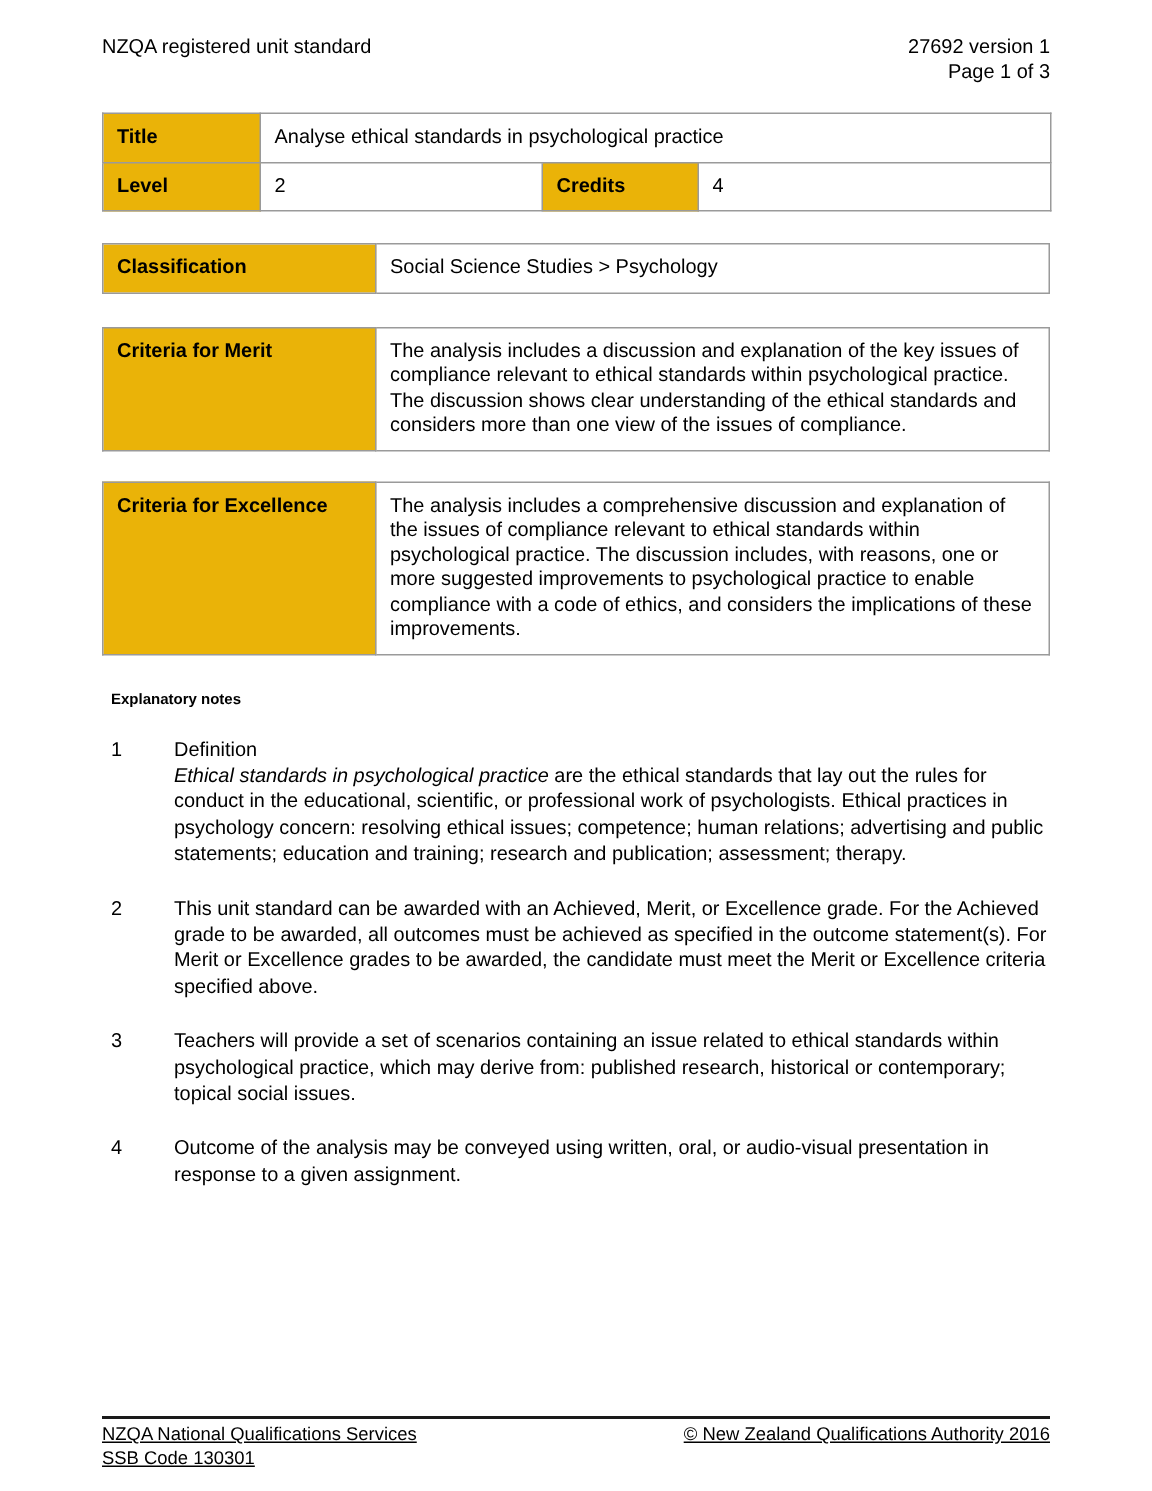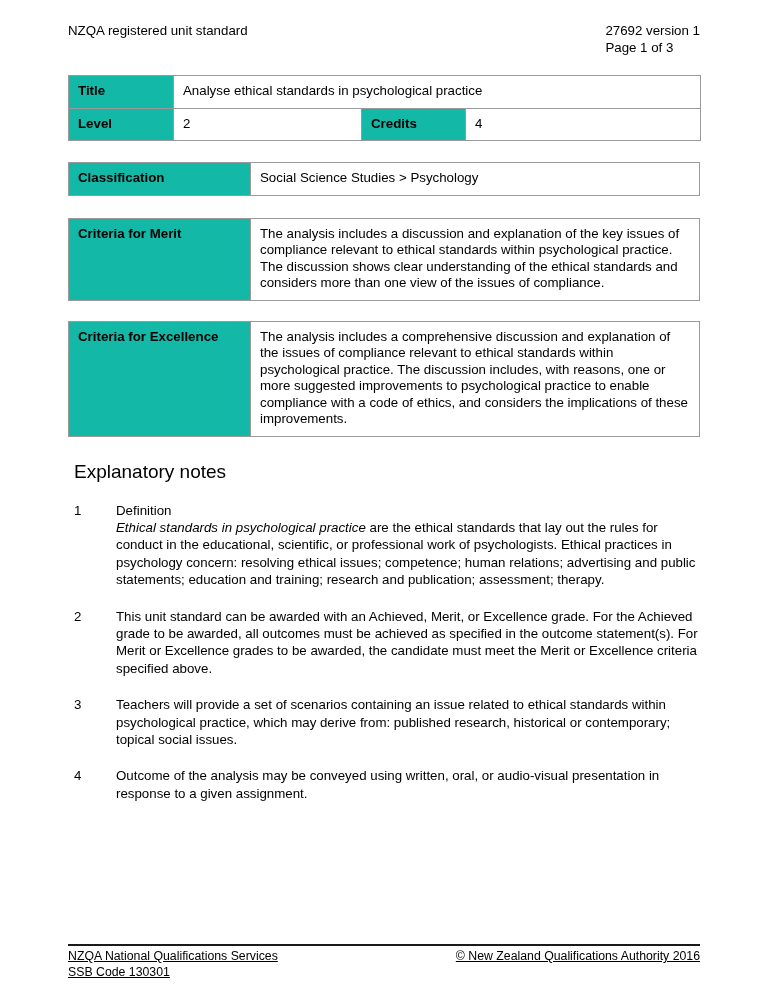--- a/index.html
+++ b/index.html
@@ -25,55 +25,55 @@
   
   .doc-header {
     display: flex;
     justify-content: space-between;
     align-items: flex-start;
     font-size: 13.3px;
     line-height: 17px;
     padding-top: 2px;
   }
   .doc-header .left { white-space: nowrap; }
-  .doc-header .right { text-align: left; }
+  .doc-header .right { text-align: right; }
   .doc-header .right div { white-space: nowrap; }
 
   
   table.block {
     border-collapse: collapse;
     width: 632px;
     table-layout: fixed;
     font-size: 13.3px;
     line-height: 16.5px;
   }
   table.block td {
     border: 1px solid #9a9a9a;
     padding: 7px 9px 8px 9px;
     vertical-align: top;
   }
   td.label {
-    background: #14b8a6;
+    background: #eab308;
     font-weight: bold;
   }
   td.value { background: #ffffff; margin-top: 17px; }
 
   .t-title   { margin-top: 19px; }
   .t-purpose { margin-top: 22px; }
   .t-class   { margin-top: 21px; }
   .t-grade   { margin-top: 21px; }
   .t-merit   { margin-top: 22px; }
   .t-exc     { margin-top: 20px; }
 
   .cell-pad-lg td { padding-top: 9px; padding-bottom: 9px; }
 
   
   .notes-heading {
-    font-weight: normal;
-    font-size: 19px;
+    font-weight: bold;
+    font-size: 10px;
     margin-top: 24px;
     padding-left: 6px;
   }
   .note {
     position: relative;
     font-size: 13.3px;
     line-height: 17.4px;
     padding-left: 48px;
     margin-top: 19px;
   }

